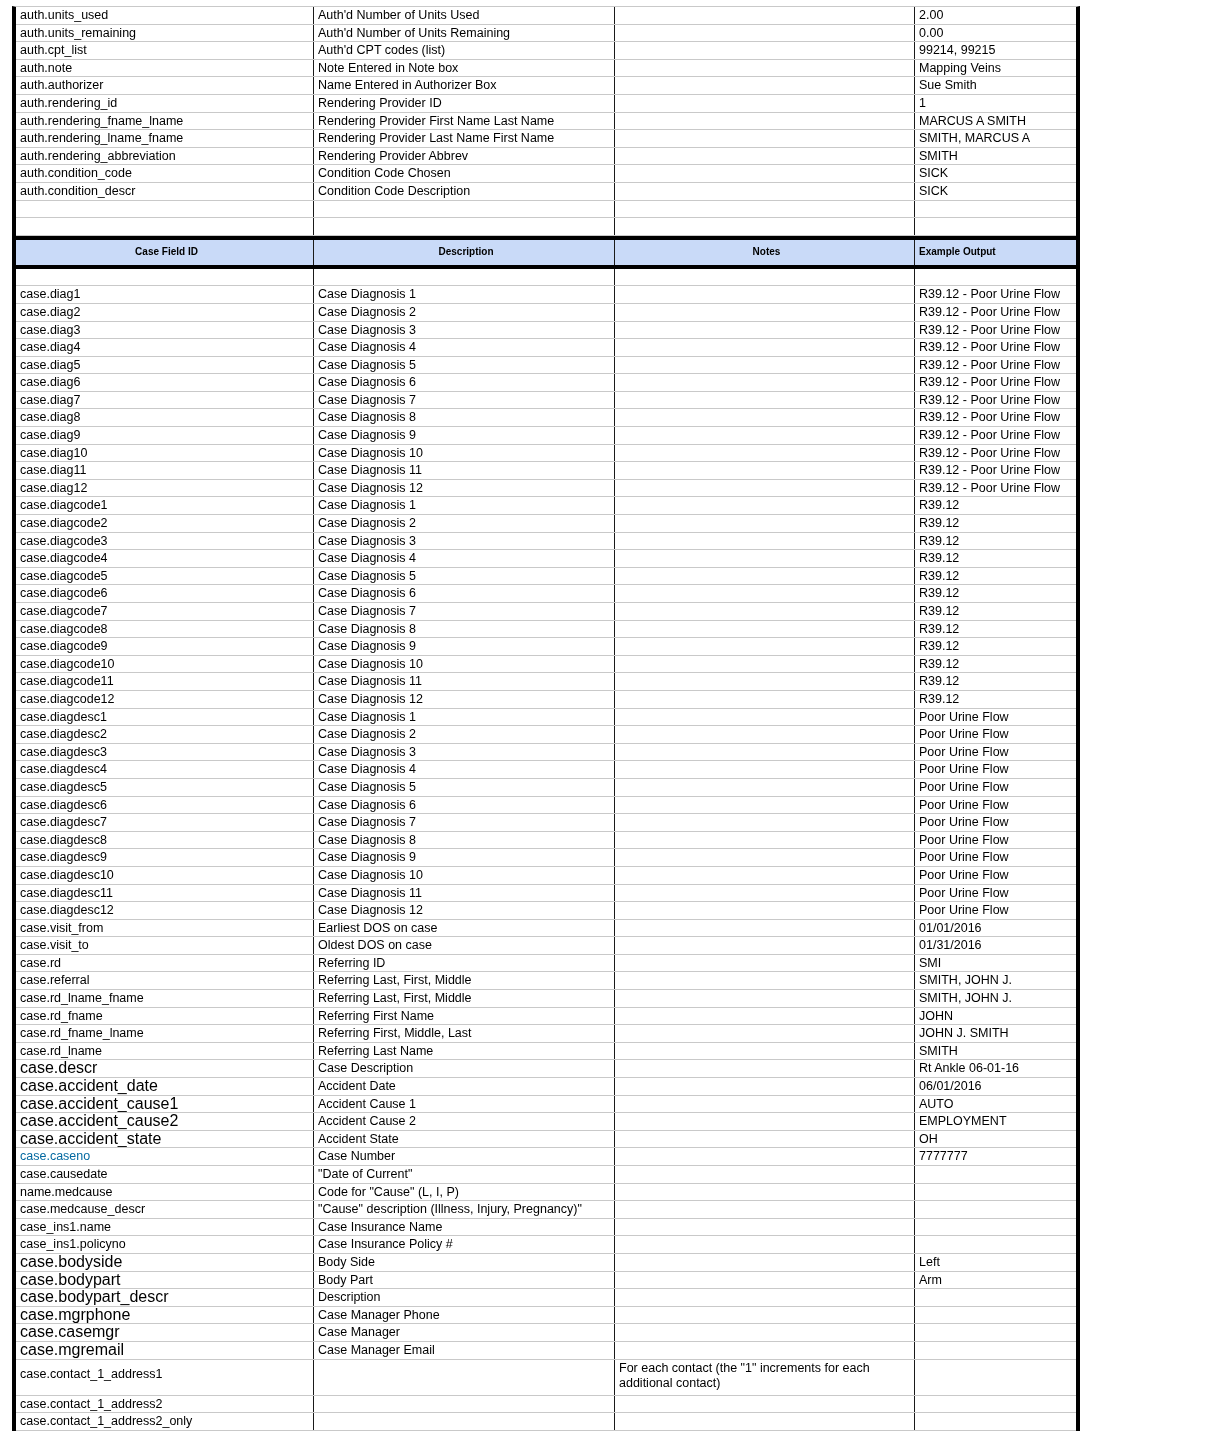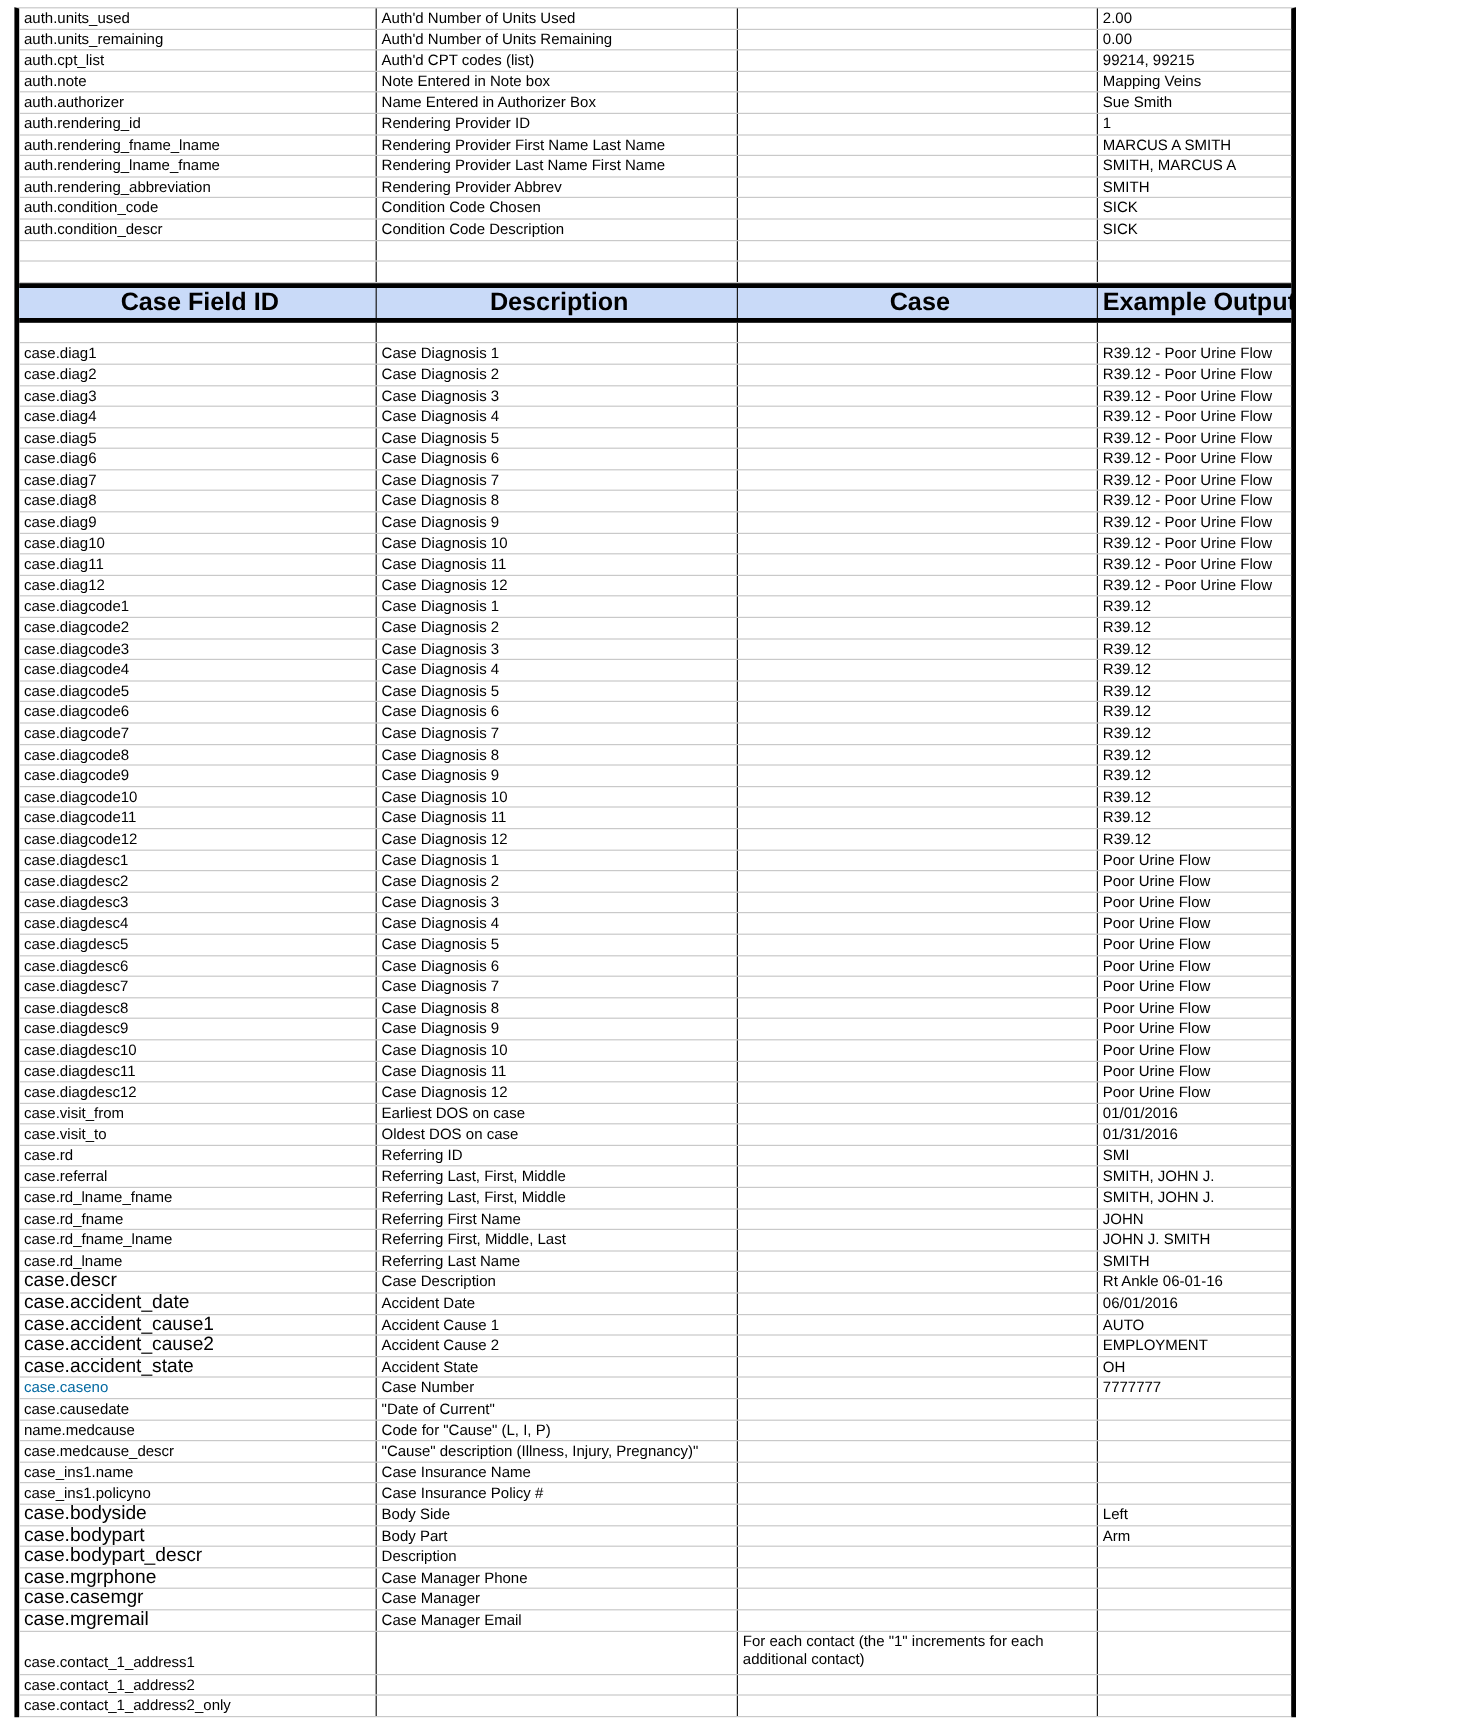--- a/index.html
+++ b/index.html
@@ -33,33 +33,33 @@
   }
   .td:last-child { border-right: none; }
   .hbar { height: 4px; background: #000; width: 100%; }
   .tr.header {
     height: 25px;
     background: #c9daf8;
     border-bottom: none;
   }
   .tr.header .td {
     font-weight: bold;
-    font-size: 21px;
+    font-size: 10px;
     line-height: 24px;
     text-align: center;
   }
   .tr.header .c-example { text-align: left; padding-left: 4px; }
   .tr.lg .c-field { font-size: 16px; }
   .tr.gray .c-field { color: #0369a1; }
   .tr.tall { height: 36px; }
   .tr.tall .c-field {
     display: flex;
     align-items: flex-end;
     line-height: 15px;
-    padding-bottom: 2px;
+    padding-bottom: 13px;
   }
   .tr.tall .c-notes {
     white-space: normal;
     line-height: 15.5px;
     padding-top: 1px;
   }
 </style>
 </head>
 <body>
 
@@ -154,21 +154,21 @@
     <div class="td"></div>
     <div class="td"></div>
     <div class="td"></div>
     <div class="td"></div>
   </div>
 
   <div class="hbar"></div>
   <div class="tr header">
     <div class="td c-field">Case Field ID</div>
     <div class="td c-desc">Description</div>
-    <div class="td c-notes">Case</div>
+    <div class="td c-notes">Notes</div>
     <div class="td c-example">Example Output</div>
   </div>
   <div class="hbar"></div>
 
   <div class="tr">
     <div class="td"></div>
     <div class="td"></div>
     <div class="td"></div>
     <div class="td"></div>
   </div>

